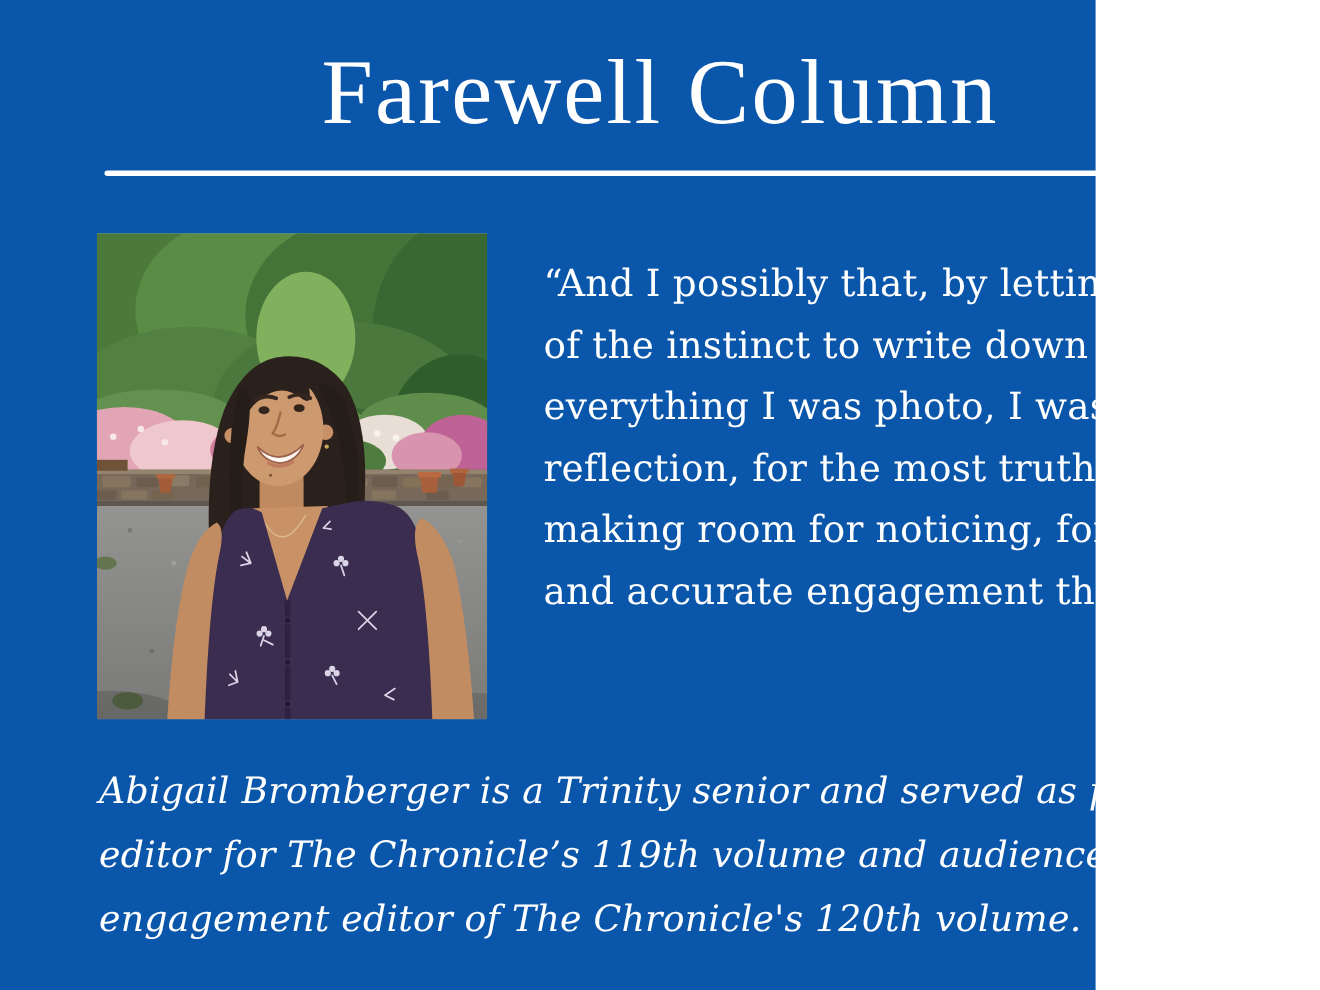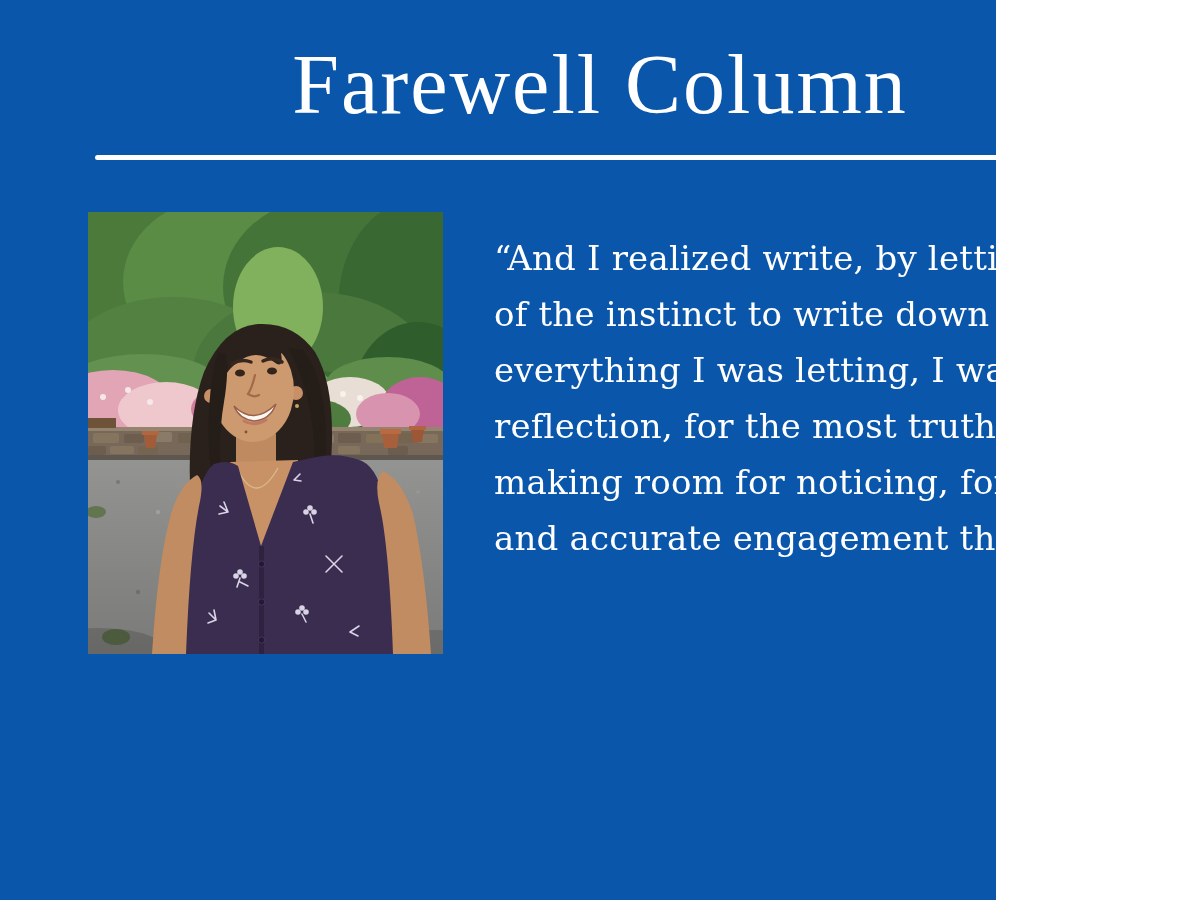--- a/index.html
+++ b/index.html
@@ -199,22 +199,27 @@
           <path d="M262,420 l9,-6 M262,420 l8,4" fill="none"></path>
           <path d="M206,268 l6,-6 M206,268 l7,1" fill="none"></path>
         </g>
         <path d="M64,442 Q70,348 83,302 Q92,272 109,263 Q117,268 111,294 Q102,340 98,442 Z" fill="#c28c62"></path>
         <path d="M305,442 Q301,332 291,291 Q286,266 295,259 Q314,268 325,302 Q337,355 343,442 Z" fill="#c28c62"></path>
       </g>
     </svg>
   </div>
 
   <div class="quote">
-    <div class="quote-line">“And I realized write, by letting go</div>
+    <div class="quote-line">“And I possibly that, by letting go</div>
     <div class="quote-line">of the instinct to write down</div>
-    <div class="quote-line">everything I was letting, I was</div>
+    <div class="quote-line">everything I was photo, I was</div>
     <div class="quote-line">reflection, for the most truthful</div>
     <div class="quote-line">making room for noticing, for</div>
     <div class="quote-line">and accurate engagement that I</div>
   </div>
 
+  <div class="attribution">
+    <div class="attribution-line">Abigail Bromberger is a Trinity senior and served as photo</div>
+    <div class="attribution-line">editor for The Chronicle’s 119th volume and audience</div>
+    <div class="attribution-line">engagement editor of The Chronicle's 120th volume.</div>
+  </div>
 
 </div>
 
 </body></html>

